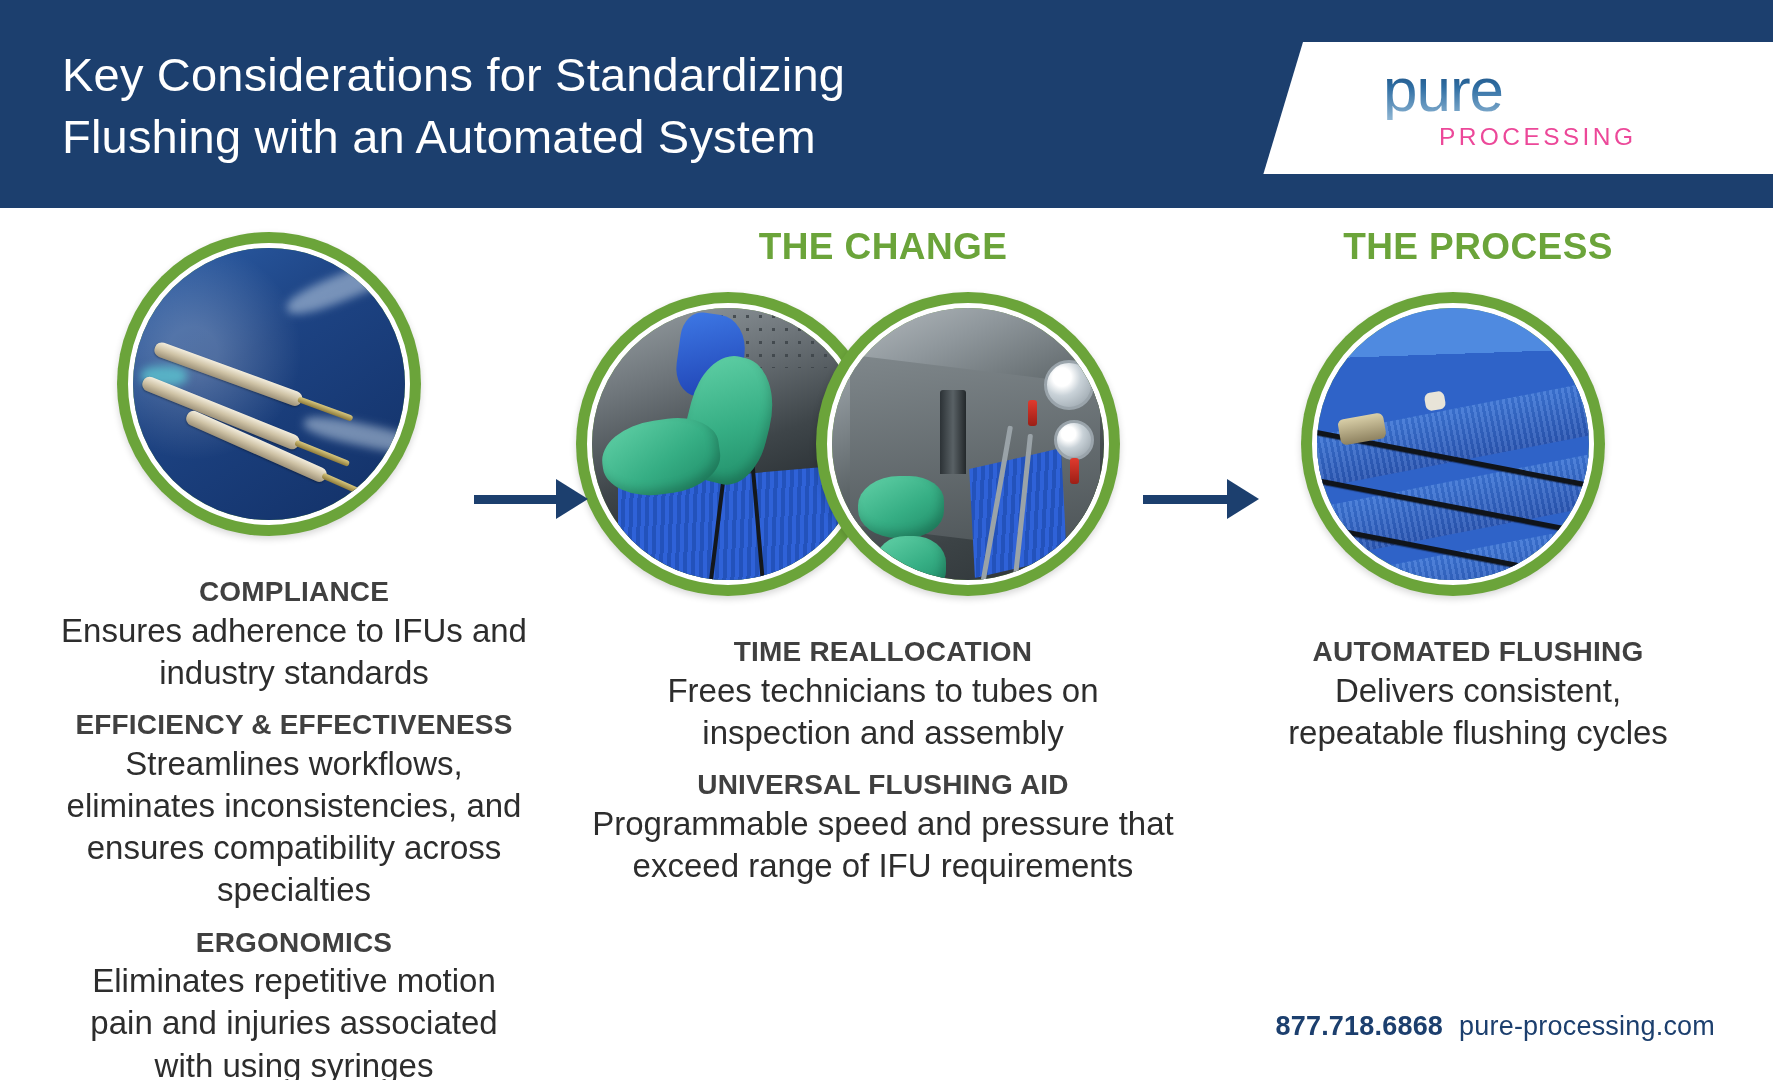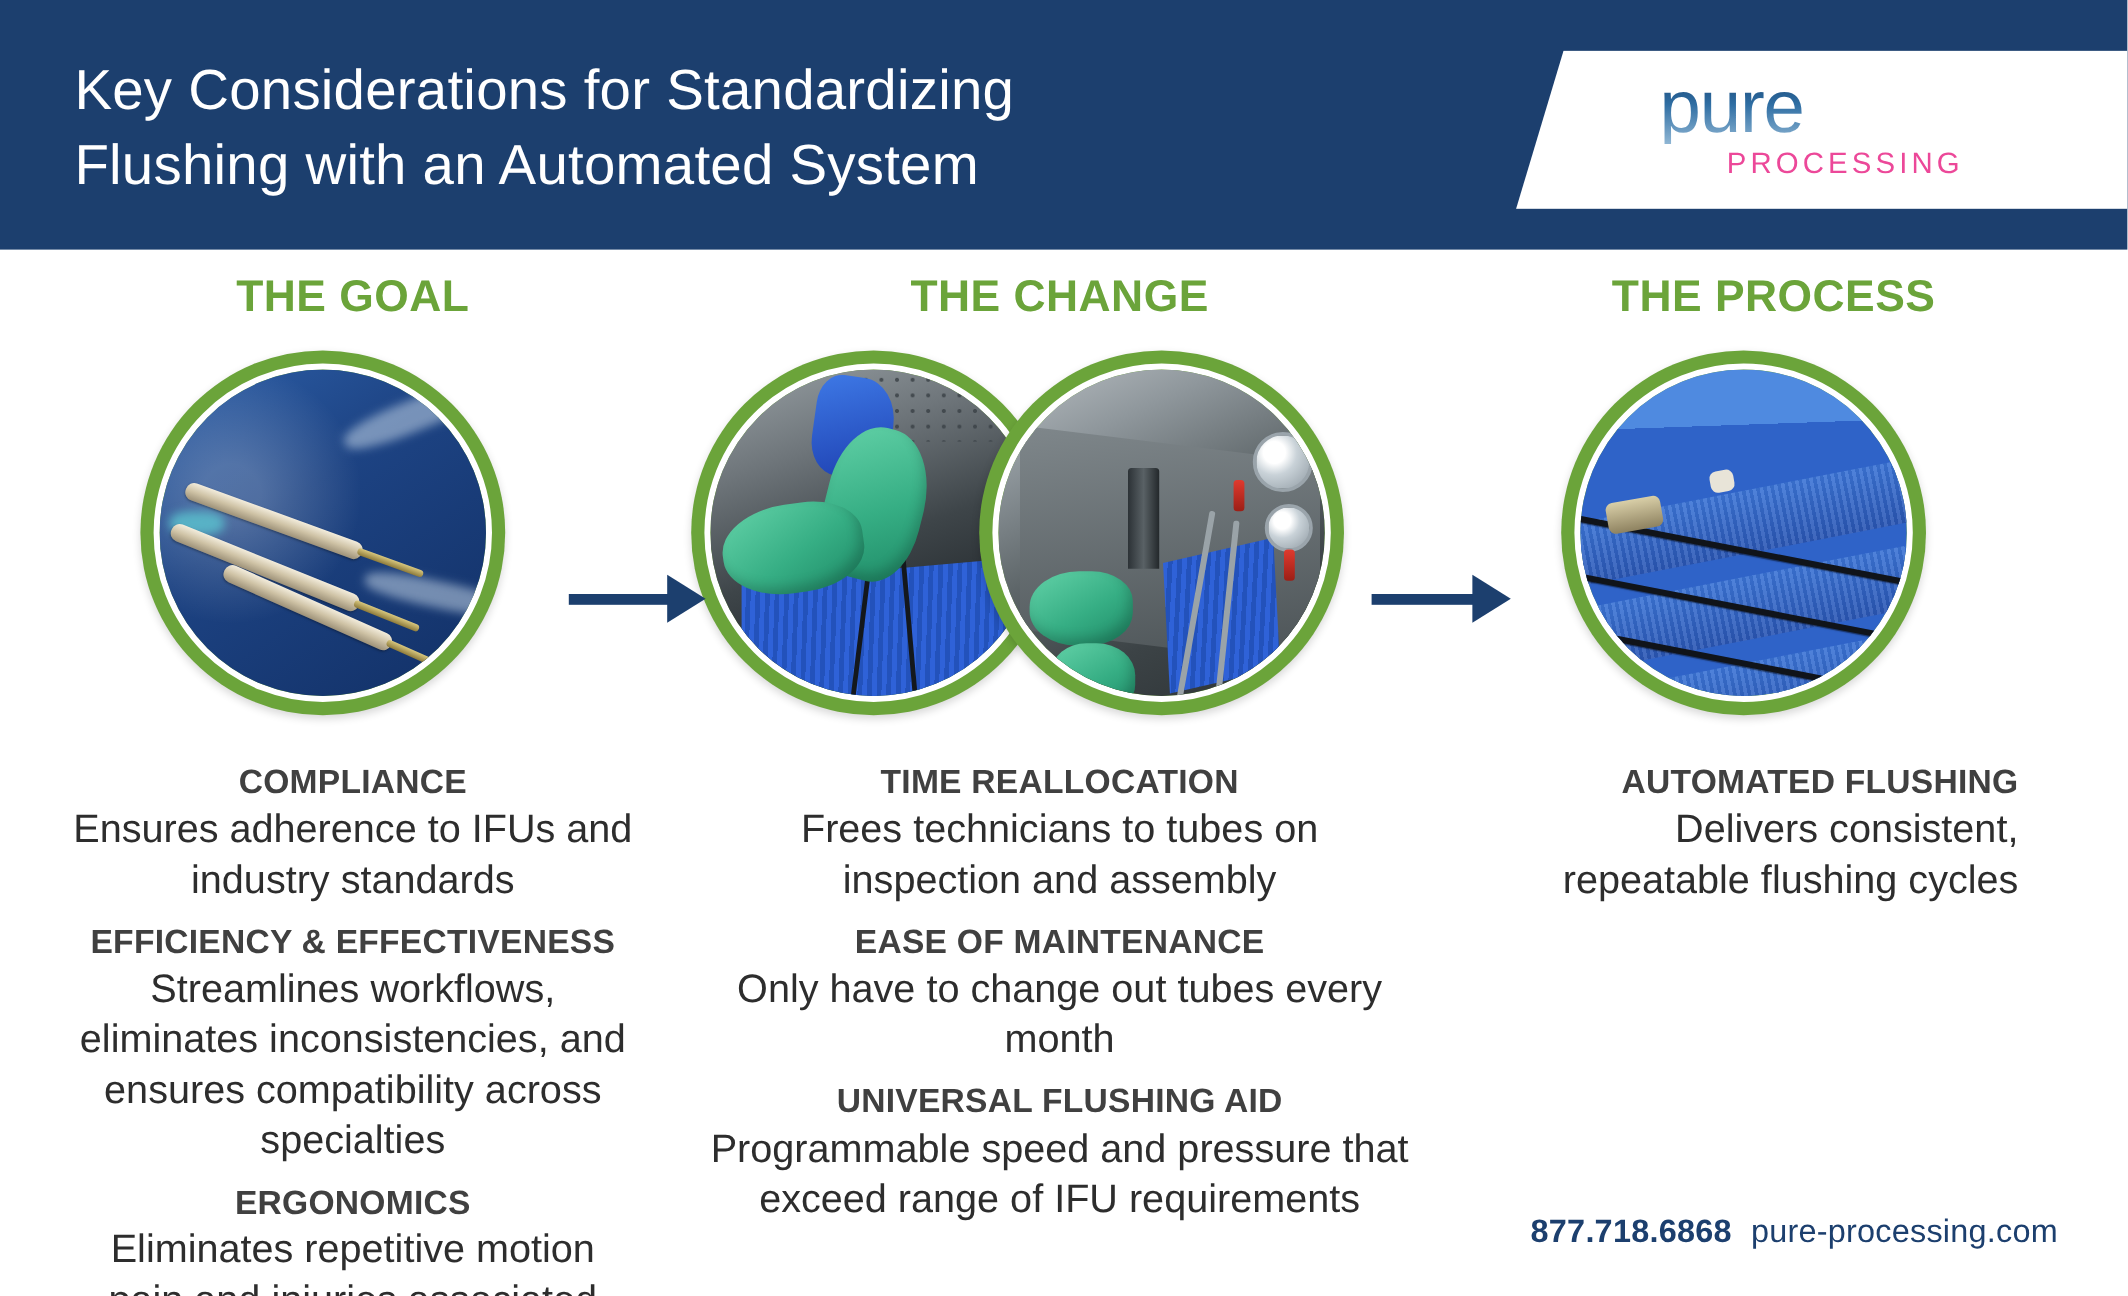--- a/index.html
+++ b/index.html
@@ -287,21 +287,21 @@
     letter-spacing: 0.2px;
   }
   .item-body {
     color: #2d2d2d;
     font-size: 33px;
     line-height: 1.28;
     margin-top: 1px;
   }
   .col-1 .items { padding: 0 26px; }
   .col-2 .items { padding: 0 16px; }
-  .col-3 .items { padding: 0 56px; text-align: right; }
+  .col-3 .items { padding: 0 56px; }
 
   
   .footer {
     position: absolute;
     right: 58px;
     bottom: 38px;
     color: #1c3f6e;
     font-size: 27px;
     font-weight: bold;
     letter-spacing: 0.2px;
@@ -319,21 +319,20 @@
     <div class="logo-inner">
       <span class="logo-word">pure</span>
       <span class="logo-sub">PROCESSING</span>
     </div>
   </div>
 </div>
 
 <div class="board">
 
   <div class="col col-1">
-    <div class="col-head">THE GOAL</div>
 
     <div class="circle-zone">
       <div class="ring ring1">
         <div class="photo">
           <div class="img-inner photo-syringes">
             <div class="blurwisp" style="left:150px;top:24px;width:130px;height:26px;transform:rotate(-22deg);"></div>
             <div class="blurwisp" style="left:170px;top:176px;width:120px;height:22px;transform:rotate(12deg);"></div>
             <div class="blurwisp" style="left:8px;top:118px;width:46px;height:20px;background:rgba(90,190,205,0.85);"></div>
             <div class="syr syr1"></div>
             <div class="syr syr2"></div>
@@ -395,24 +394,20 @@
         </div>
       </div>
     </div>
 
     <div class="items">
       <div class="item">
         <div class="item-title">TIME REALLOCATION</div>
         <div class="item-body">Frees technicians to tubes on inspection and assembly</div>
       </div>
       <div class="item">
-        <div class="item-title">EASE OF MAINTENANCE</div>
-        <div class="item-body">Only have to change out tubes every month</div>
-      </div>
-      <div class="item">
         <div class="item-title">UNIVERSAL FLUSHING AID</div>
         <div class="item-body">Programmable speed and pressure that exceed range of IFU requirements</div>
       </div>
     </div>
   </div>
 
   <div class="col col-3">
     <div class="col-head">THE PROCESS</div>
 
     <div class="circle-zone">

